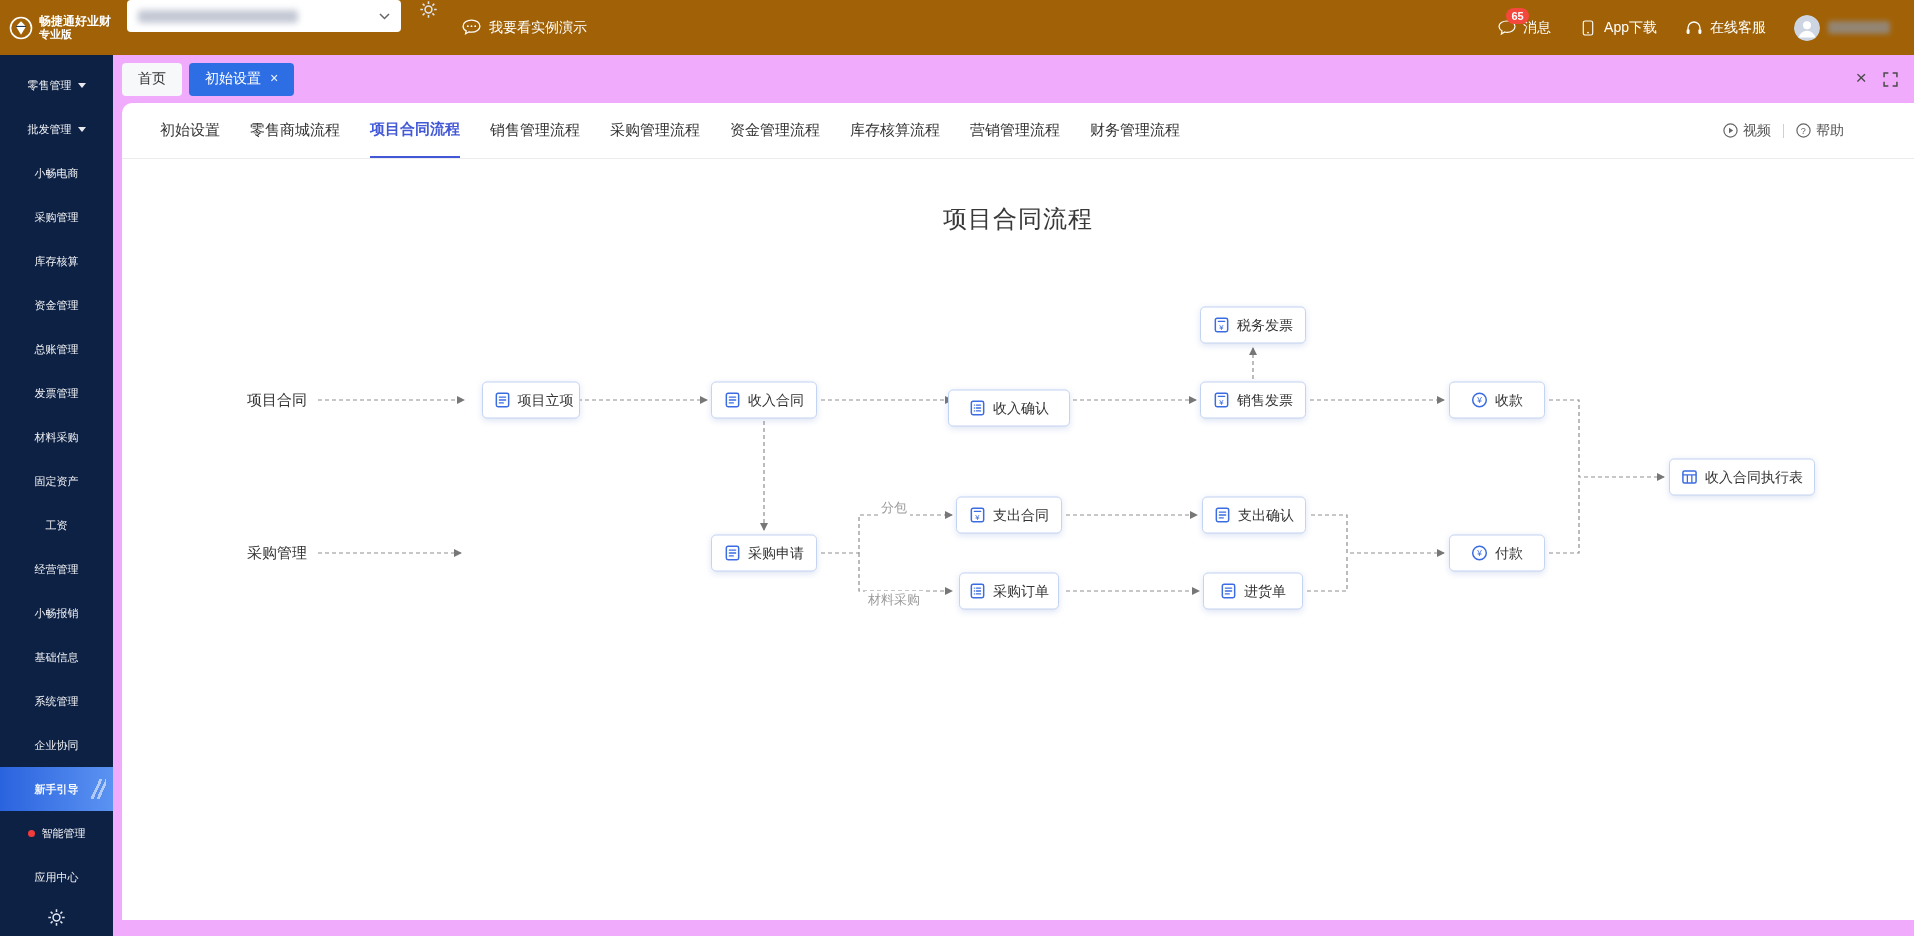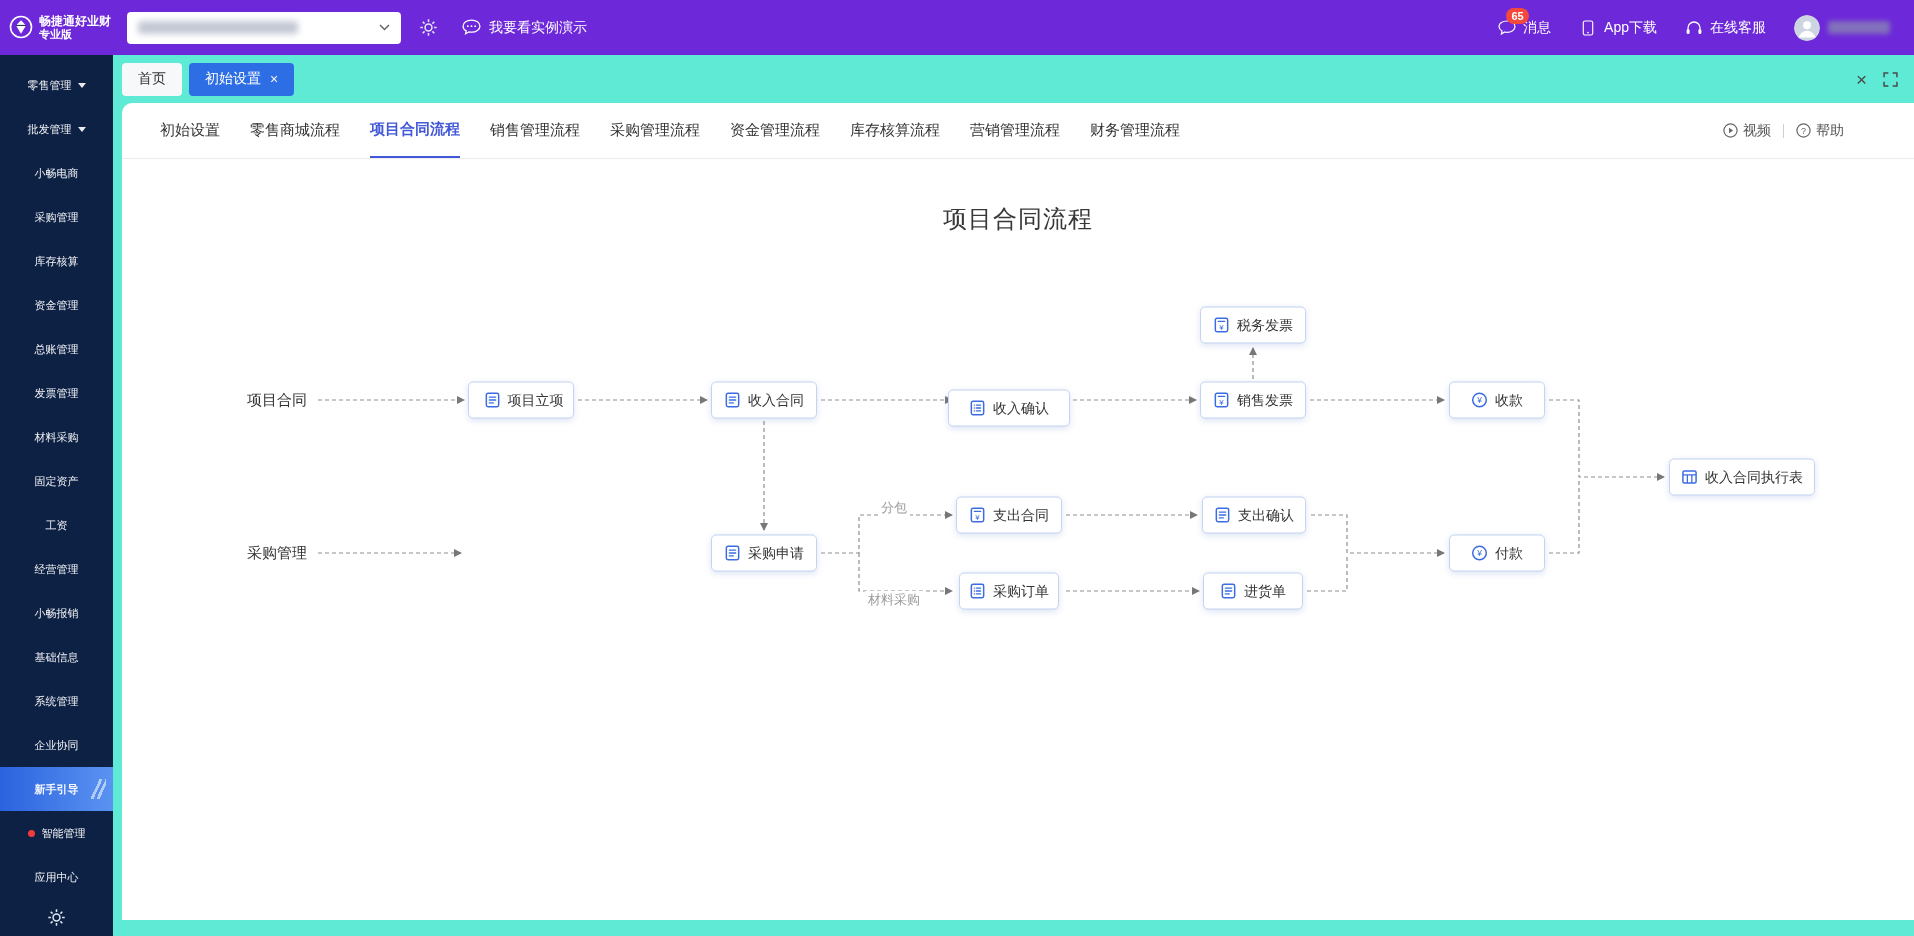--- a/index.html
+++ b/index.html
@@ -3,21 +3,21 @@
 <meta charset="utf-8">
 <style>
   html,body{margin:0;padding:0;}
   body{
     width:1914px;height:936px;position:relative;overflow:hidden;
     background:#edeff3;
     font-family:"Liberation Sans","DejaVu Sans",sans-serif;
     -webkit-font-smoothing:antialiased;
   }
   
-  .topbar{position:absolute;left:0;top:0;width:100%;height:55px;background:#6d28d9;display:flex;align-items:center;z-index:6;box-sizing:border-box;}
+  .topbar{position:absolute;left:0;top:0;width:100%;height:55px;background:#a16207;display:flex;z-index:6;box-sizing:border-box;}
   .logo{width:113px;min-width:113px;display:flex;align-items:center;gap:6px;padding-left:9px;box-sizing:border-box;}
   .logo-icon svg{width:24px;height:24px;display:block;}
   .logo-text{color:#fff;line-height:1.2;}
   .logo-title{font-size:12px;font-weight:bold;white-space:nowrap;}
   .logo-sub{font-size:11px;font-weight:bold;}
   .org-select{margin-left:14px;width:252px;height:32px;background:#fff;border-radius:4px;display:flex;align-items:center;justify-content:space-between;padding:0 11px;cursor:pointer;}
   .blur-block{width:160px;height:13px;background:#c3c8d4;border-radius:3px;filter:blur(3px);}
   .chev svg{width:11px;height:7px;display:block;}
   .tb-gear{margin-left:18px;cursor:pointer;}
   .tb-gear svg,.side-gear svg{width:19px;height:19px;display:block;}
@@ -34,21 +34,21 @@
   .sidebar{position:absolute;left:0;top:55px;bottom:0;width:113px;background:#0d2145;z-index:5;display:flex;flex-direction:column;}
   .menu{flex:1;padding-top:8px;}
   .side-item{height:44px;display:flex;align-items:center;justify-content:center;gap:4px;color:rgba(255,255,255,.95);font-size:11px;cursor:pointer;position:relative;}
   .side-item.active{background:linear-gradient(90deg,#2a63de,#5b93f2);font-weight:bold;}
   .side-item.active::after{content:"";position:absolute;right:7px;top:12px;width:16px;height:20px;
     background:linear-gradient(115deg,transparent 38%,rgba(255,255,255,.55) 38%,rgba(255,255,255,.55) 50%,transparent 50%,transparent 62%,rgba(255,255,255,.55) 62%,rgba(255,255,255,.55) 74%,transparent 74%);}
   .caret{width:0;height:0;border-left:4px solid transparent;border-right:4px solid transparent;border-top:5px solid #fff;opacity:.9;margin-left:2px;}
   .dot{width:7px;height:7px;border-radius:50%;background:#f23c3c;margin-right:3px;}
   .side-gear{height:44px;display:flex;align-items:center;justify-content:center;cursor:pointer;}
   
-  .main{position:absolute;left:113px;top:55px;right:0;bottom:0;background:#5eead4;}
+  .main{position:absolute;left:113px;top:55px;right:0;bottom:0;background:#f0abfc;font-family:Liberation Mono, monospace;}
   .tabstrip{height:48px;display:flex;align-items:center;padding:0 16px 0 9px;box-sizing:border-box;}
   .tab{height:33px;display:flex;align-items:center;gap:9px;padding:0 16px;font-size:14px;border-radius:4px;color:#333;background:#f7f8fa;margin-right:7px;cursor:pointer;}
   .tab.active{background:#2e6ee4;color:#fff;}
   .tab .x{font-size:14px;opacity:.95;cursor:pointer;}
   .strip-actions{margin-left:auto;display:flex;align-items:center;gap:16px;color:#4a4a4a;}
   .strip-actions .x{font-size:19px;line-height:1;cursor:pointer;}
   .strip-actions svg{width:15px;height:15px;display:block;cursor:pointer;}
   
   .card{position:absolute;left:9px;top:48px;right:0;bottom:16px;background:#fff;border-radius:10px 0 0 0;overflow:hidden;}
   .nav-row{height:56px;border-bottom:1px solid #ececec;display:flex;align-items:center;padding:0 70px 0 38px;box-sizing:border-box;}
@@ -292,21 +292,21 @@
           <path d="M 1189 412 L 1225 412 L 1225 450 L 1322 450" class="edge" marker-end="url(#arrowhead)"></path>
           <path d="M 944 488 L 1077 488" class="edge" marker-end="url(#arrowhead)"></path>
           <path d="M 1185 488 L 1225 488 L 1225 452" class="edge"></path>
           <path d="M 1427 297 L 1457 297 L 1457 374 L 1542 374" class="edge" marker-end="url(#arrowhead)"></path>
           <path d="M 1427 450 L 1457 450 L 1457 378" class="edge"></path>
         </svg>
     <div class="flow-label" style="left: 155px; top: 297px;">项目合同</div>
         <div class="flow-label" style="left: 155px; top: 450px;">采购管理</div>
         <div class="edge-label" style="left: 772px; top: 405px;">分包</div>
         <div class="edge-label" style="left: 772px; top: 497px;">材料采购</div>
-        <div class="node" style="left: 399px; top: 297px; width: 106px; padding-left: 15px;">
+        <div class="node" style="left: 409px; top: 297px; width: 98px; padding-left: 15px;">
           <span class="nicon">
             <svg viewBox="0 0 16 16">
               <rect x="2.2" y="1.6" width="11.6" height="12.8" rx="1.6" fill="none" stroke="#3b6ce1" stroke-width="1.4"></rect>
               <path d="M5 5.2h6M5 8h6M5 10.8h3.8" stroke="#3b6ce1" stroke-width="1.2" stroke-linecap="round" fill="none"></path>
             </svg>
           </span>
           <span class="nlabel">项目立项</span>
         </div>
         <div class="node" style="left: 642px; top: 297px; width: 106px;">
           <span class="nicon">

